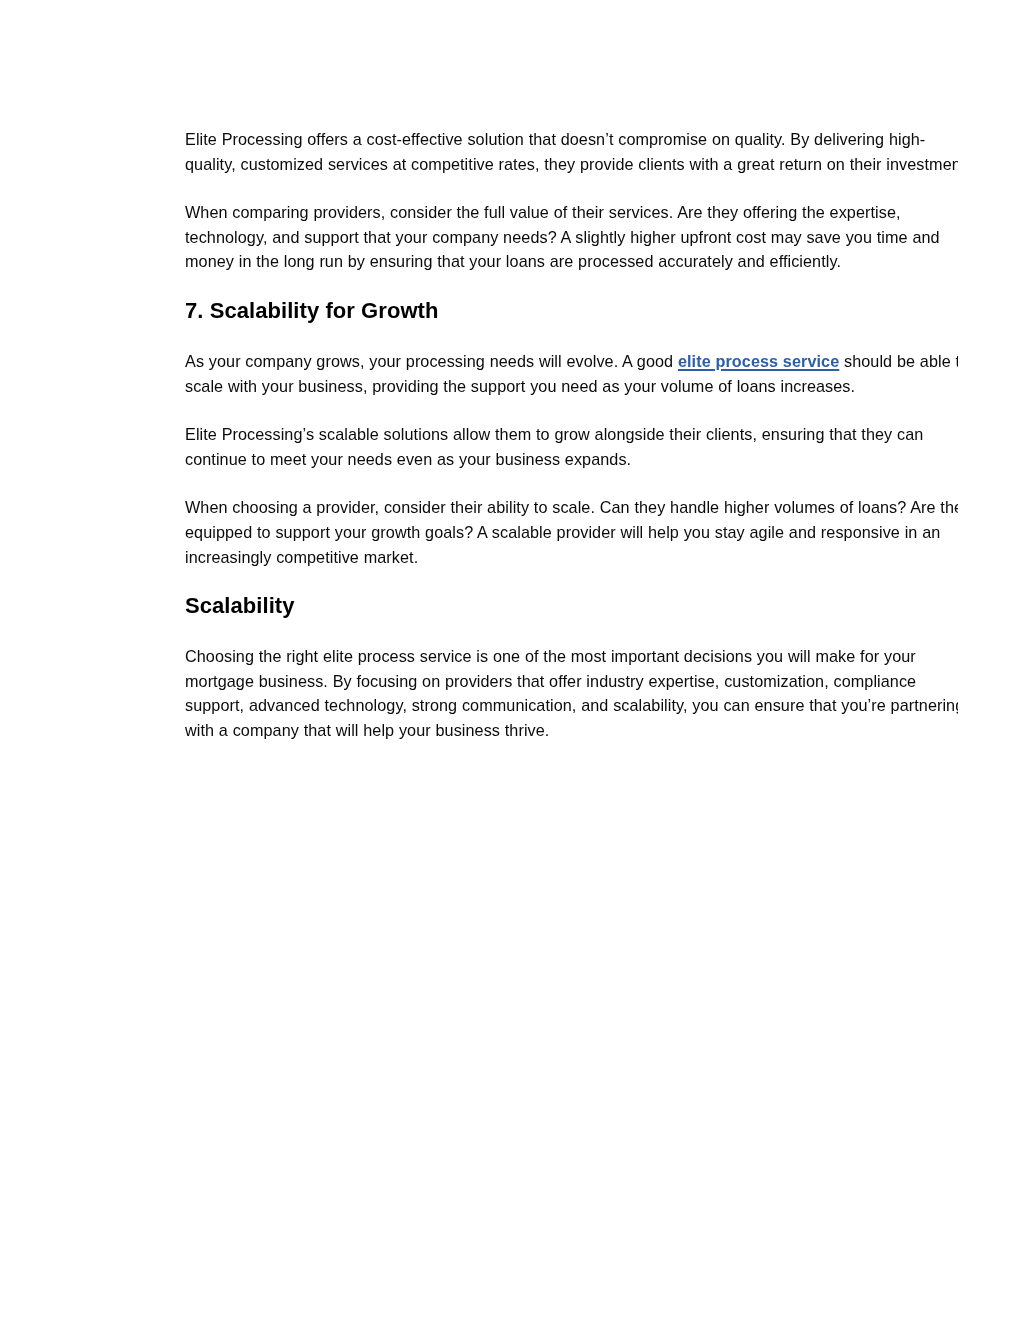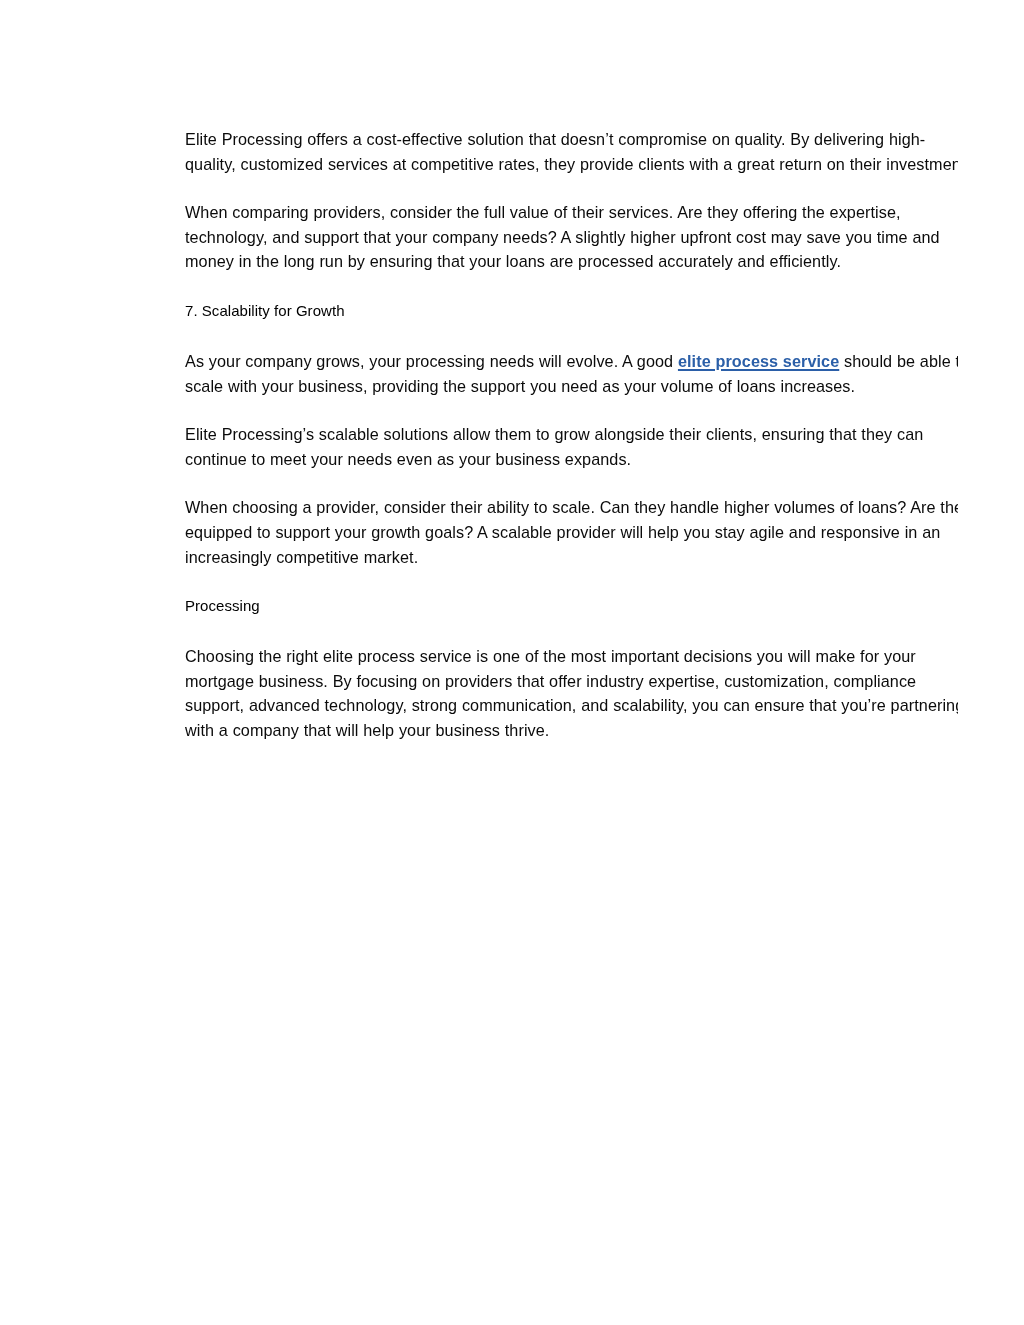--- a/index.html
+++ b/index.html
@@ -33,23 +33,23 @@
     font-size: 16.2px;
     line-height: 24.6px;
     color: #0b0b0b;
     text-align: left;
     letter-spacing: 0.005em;
     word-spacing: 0.01em;
   }
   h2.heading {
     margin: 0 0 0 0;
     padding: 0;
-    font-size: 15px;
+    font-size: 22px;
     line-height: 26px;
-    font-weight: normal;
+    font-weight: bold;
     color: #000000;
     letter-spacing: 0.003em;
   }
   .heading-block {
     margin: 4px 0 25px 0;
   }
   .heading-block.first-heading {
     margin-top: 9px;
   }
   a.inline-link {
@@ -74,19 +74,19 @@
       <h2 class="heading">7. Scalability for Growth</h2>
     </div>
 
     <p class="para"><span>As your company grows, your processing needs will evolve. A good </span><a class="inline-link" href="#">elite process service</a><span> should be able to scale with your business, providing the support you need as your volume of loans increases.</span></p>
 
     <p class="para">Elite Processing’s scalable solutions allow them to grow alongside their clients, ensuring that they can continue to meet your needs even as your business expands.</p>
 
     <p class="para">When choosing a provider, consider their ability to scale. Can they handle higher volumes of loans? Are they equipped to support your growth goals? A scalable provider will help you stay agile and responsive in an increasingly competitive market.</p>
 
     <div class="heading-block">
-      <h2 class="heading">Processing</h2>
+      <h2 class="heading">Scalability</h2>
     </div>
 
     <p class="para">Choosing the right elite process service is one of the most important decisions you will make for your mortgage business. By focusing on providers that offer industry expertise, customization, compliance support, advanced technology, strong communication, and scalability, you can ensure that you’re partnering with a company that will help your business thrive.</p>
 
   </div>
 </div>
 
 </body></html>

